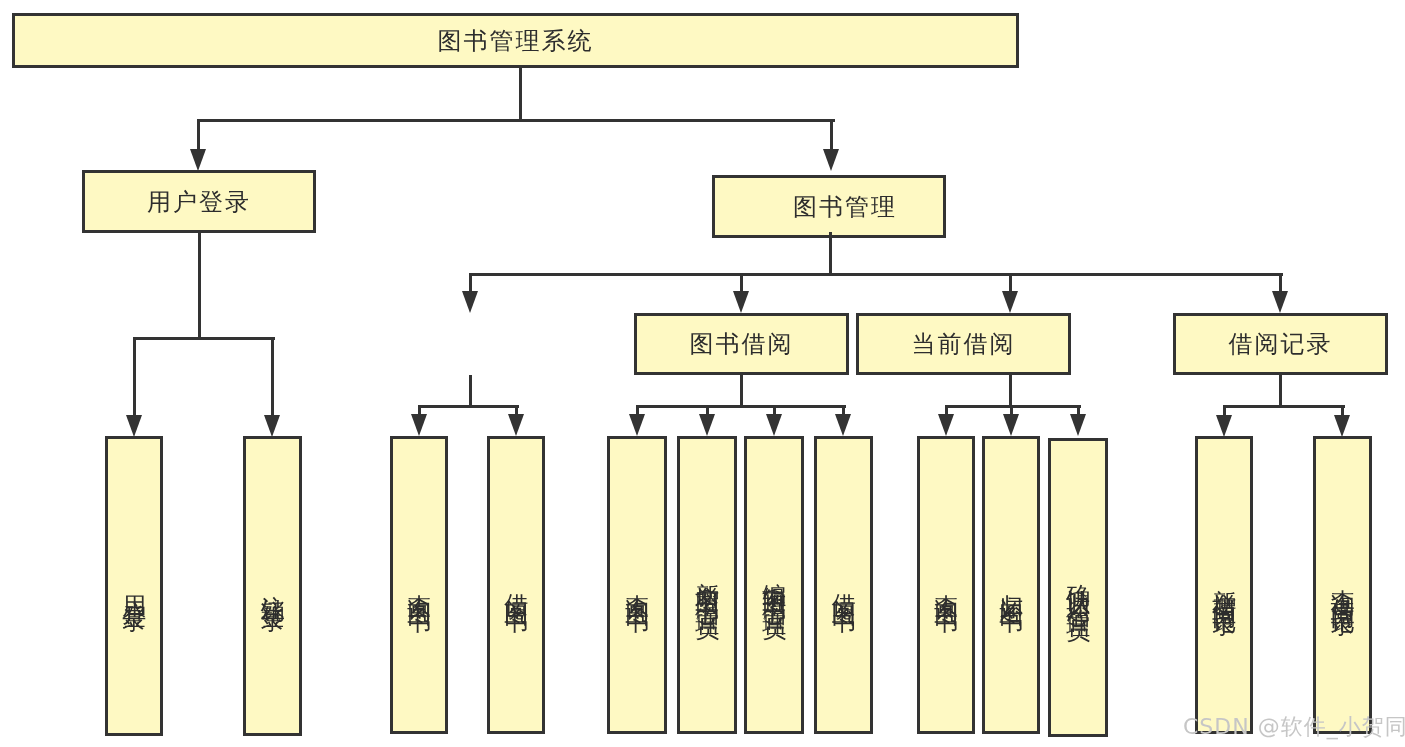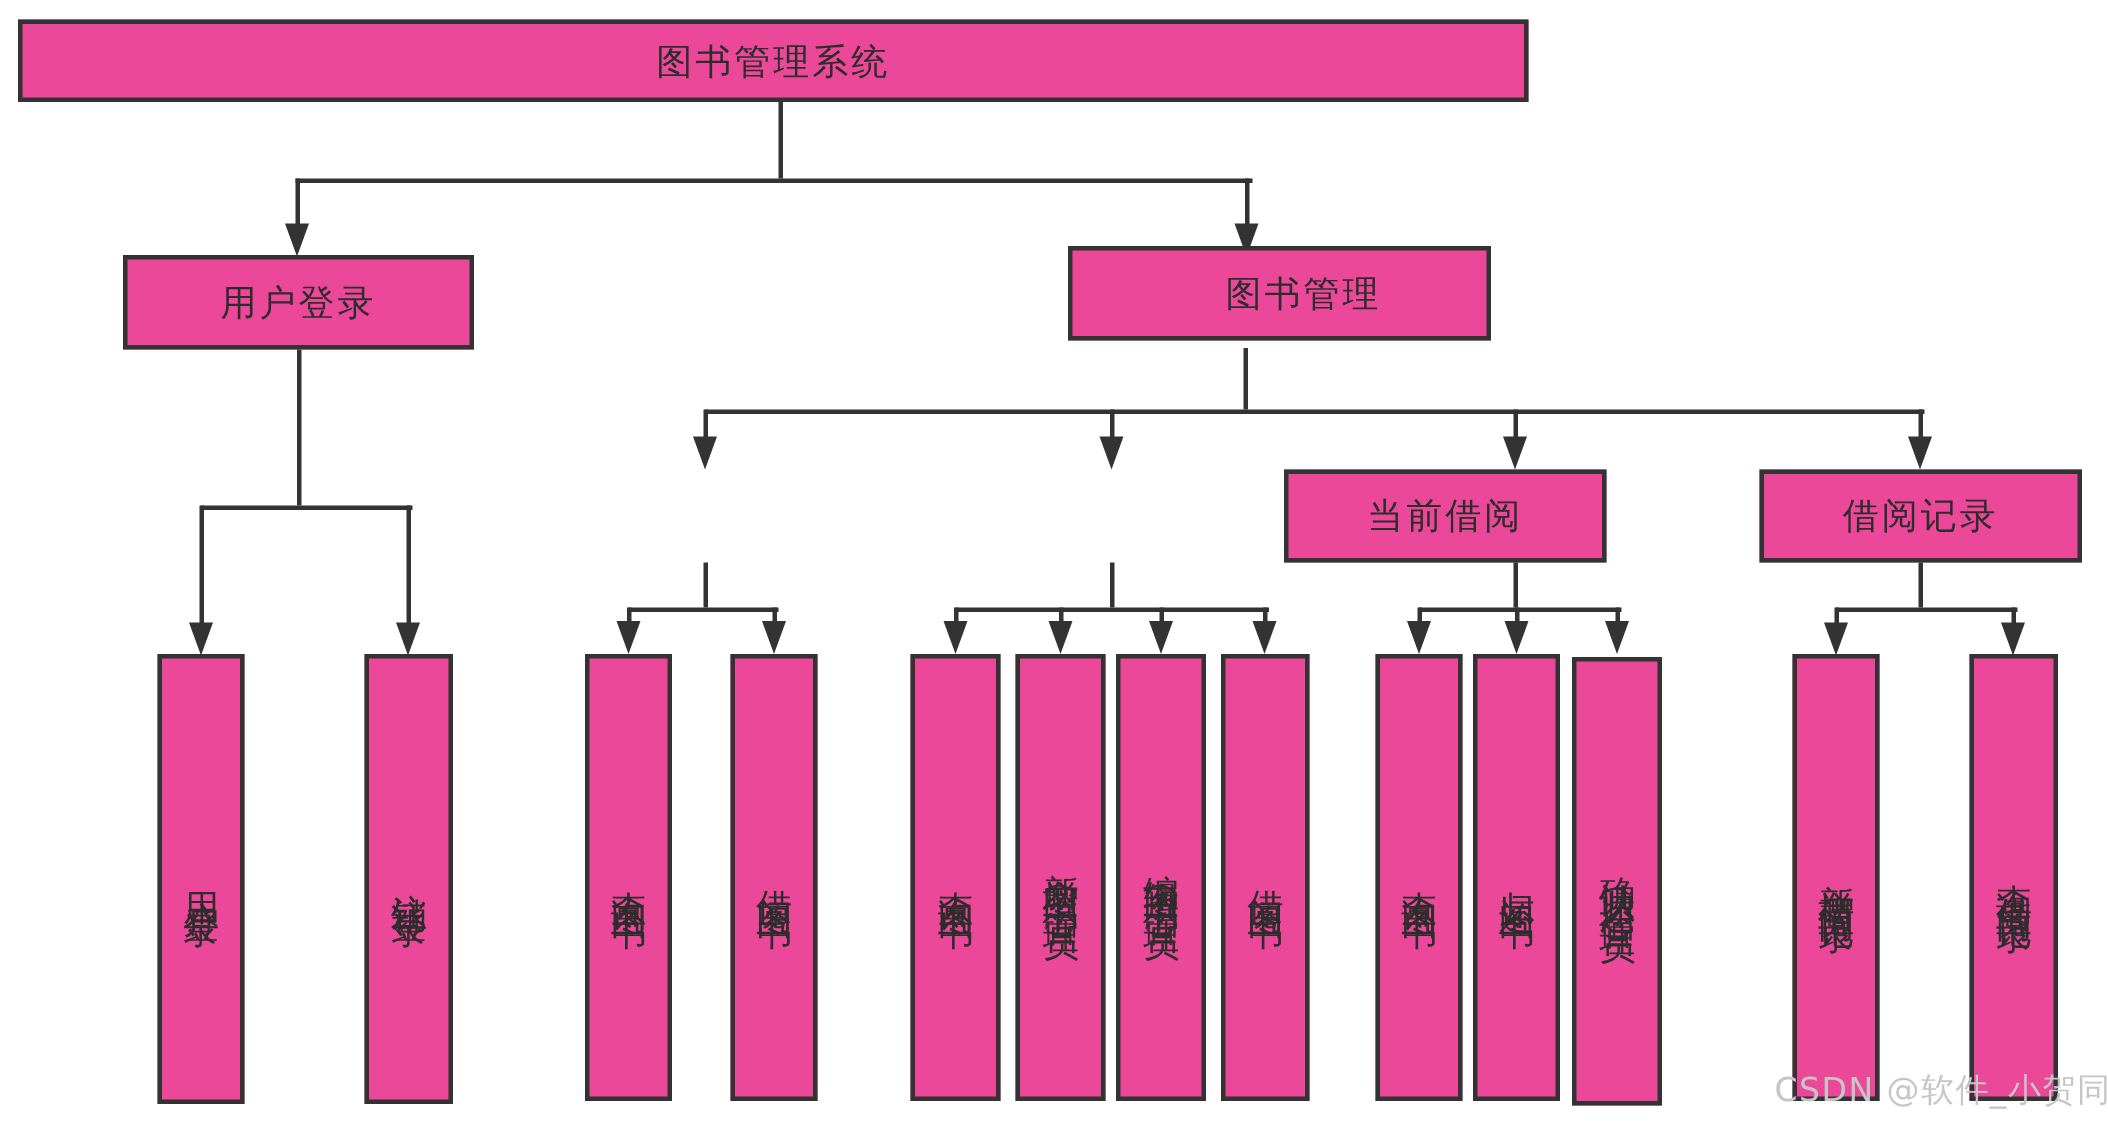--- a/index.html
+++ b/index.html
@@ -7,21 +7,21 @@
     position:relative;
     width:1405px;height:747px;
     background:#ffffff;
     font-family:"DejaVu Sans","Liberation Sans",sans-serif;
     overflow:hidden;
   }
   .box{
     position:absolute;
     box-sizing:border-box;
     border:3px solid #333333;
-    background:#ec4899;
+    background:#fef9c3;
     display:flex;align-items:center;justify-content:center;
   }
   .hlabel{
     font-size:24px;color:#2d2d2d;letter-spacing:2px;white-space:nowrap;
   }
   .vtext{
     writing-mode:vertical-rl;
     text-orientation:mixed;
     font-size:24px;color:#2d2d2d;
     letter-spacing:5px;line-height:1.1;white-space:nowrap;
@@ -52,21 +52,21 @@
   <div class="vl" style="left:519px;top:68px;height:51px;"></div>
   <div class="hl" style="left:197px;top:119px;width:638px;"></div>
   <div class="vl" style="left:197px;top:119px;height:32px;"></div>
   <div class="ah" style="left:190px;top:149px;"></div>
   <div class="vl" style="left:830px;top:119px;height:32px;"></div>
   <div class="ah" style="left:823px;top:149px;"></div>
 
   <div class="box" style="left:82px;top:170px;width:234px;height:63px;">
     <span class="hlabel">用户登录</span>
   </div>
-  <div class="box" style="left:712px;top:164px;width:282px;height:63px;padding-left:32px;">
+  <div class="box" style="left:712px;top:175px;width:234px;height:63px;padding-left:32px;">
     <span class="hlabel">图书管理</span>
   </div>
 
   <div class="vl" style="left:198px;top:233px;height:104px;"></div>
   <div class="hl" style="left:134px;top:337px;width:141px;"></div>
   <div class="vl" style="left:133px;top:337px;height:80px;"></div>
   <div class="ah" style="left:126px;top:415px;"></div>
   <div class="vl" style="left:271px;top:337px;height:80px;"></div>
   <div class="ah" style="left:264px;top:415px;"></div>
 
@@ -74,20 +74,23 @@
   <div class="hl" style="left:470px;top:273px;width:813px;"></div>
   <div class="vl" style="left:469px;top:273px;height:21px;"></div>
   <div class="ah" style="left:462px;top:291px;"></div>
   <div class="vl" style="left:740px;top:273px;height:21px;"></div>
   <div class="ah" style="left:733px;top:291px;"></div>
   <div class="vl" style="left:1009px;top:273px;height:21px;"></div>
   <div class="ah" style="left:1002px;top:291px;"></div>
   <div class="vl" style="left:1279px;top:273px;height:21px;"></div>
   <div class="ah" style="left:1272px;top:291px;"></div>
 
+  <div class="box" style="left:634px;top:313px;width:215px;height:62px;">
+    <span class="hlabel">图书借阅</span>
+  </div>
   <div class="box" style="left:856px;top:313px;width:215px;height:62px;">
     <span class="hlabel">当前借阅</span>
   </div>
   <div class="box" style="left:1173px;top:313px;width:215px;height:62px;">
     <span class="hlabel">借阅记录</span>
   </div>
 
   <div class="vl" style="left:469px;top:375px;height:30px;"></div>
   <div class="hl" style="left:419px;top:405px;width:100px;"></div>
   <div class="vl" style="left:418px;top:405px;height:12px;"></div>

